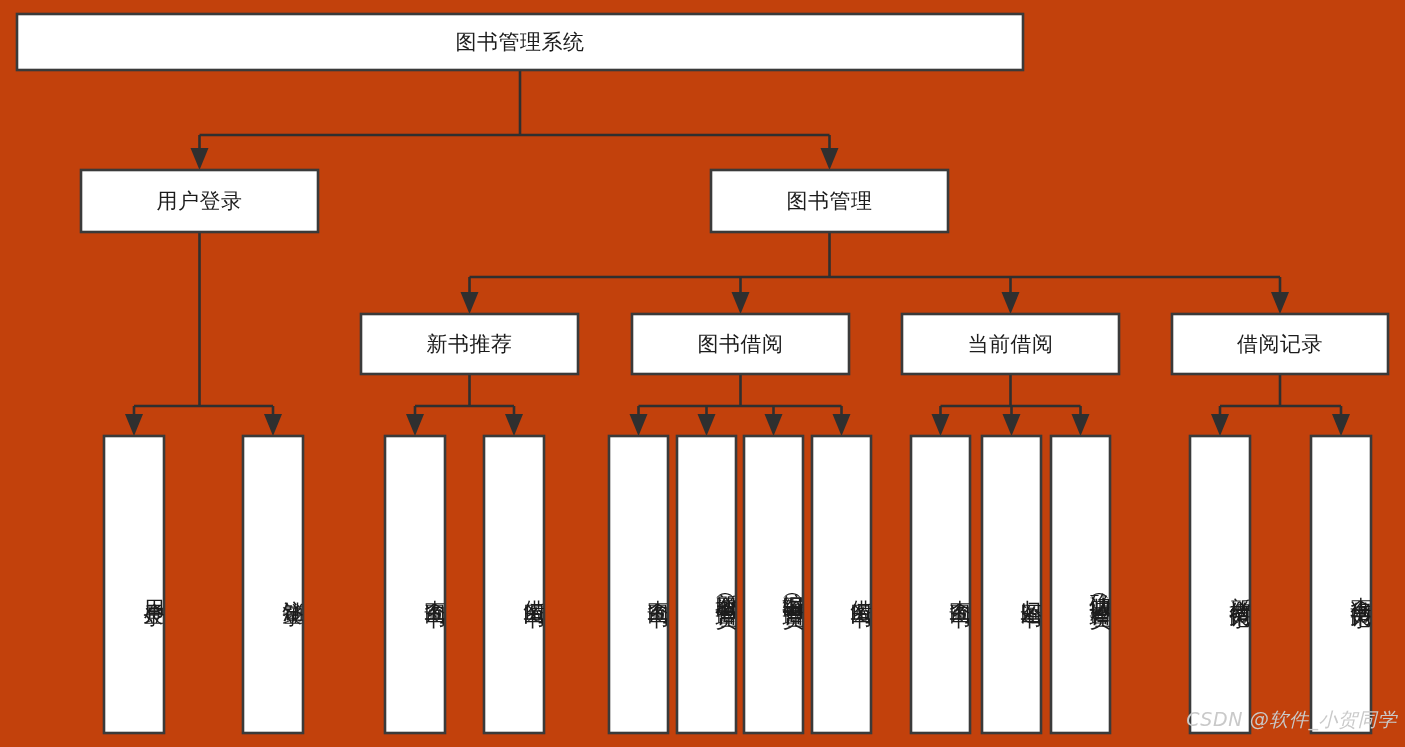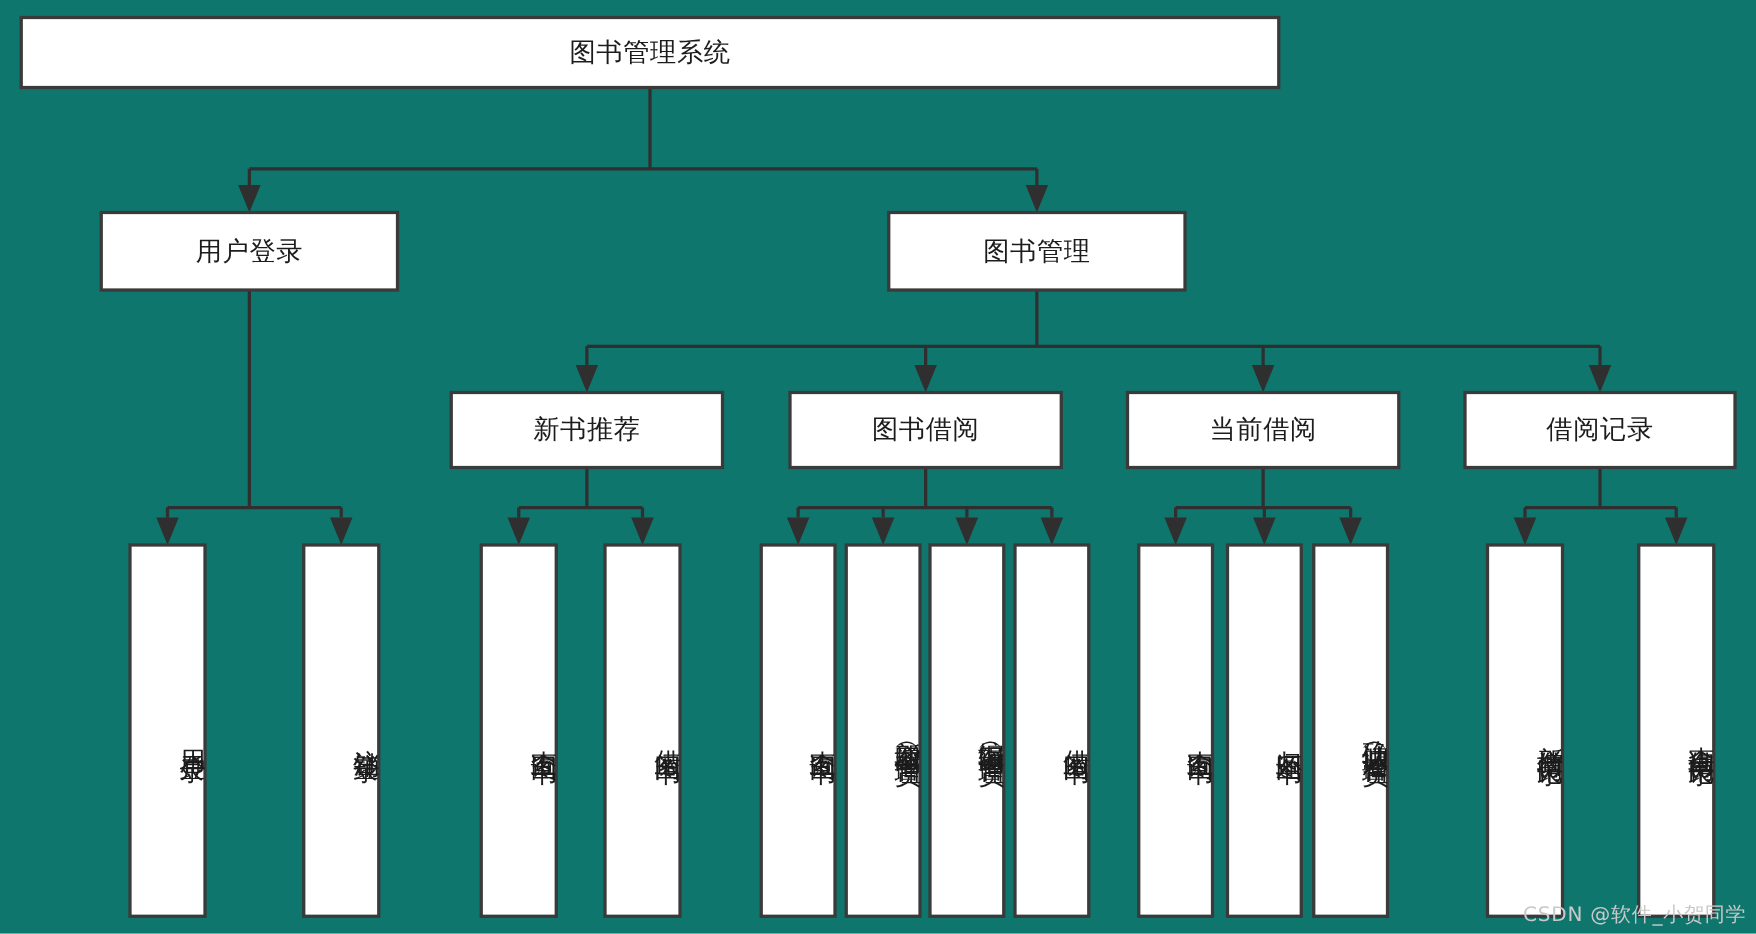--- a/index.html
+++ b/index.html
@@ -8,21 +8,21 @@
     padding: 0;
     background: #ffffff;
   }
   body {
     font-family: "DejaVu Sans", "Liberation Sans", sans-serif;
   }
   #diagram-root {
     position: relative;
     width: 1405px;
     height: 747px;
-    background: #0f766e;
+    background: #c2410c;
     overflow: hidden;
   }
   svg#tree-svg {
     position: absolute;
     left: 0;
     top: 0;
     width: 1405px;
     height: 747px;
     display: block;
   }
@@ -62,27 +62,28 @@
     display: flex;
     align-items: flex-start;
     justify-content: center;
     white-space: nowrap;
     pointer-events: none;
     user-select: none;
   }
   .watermark {
     position: absolute;
     right: 8px;
-    bottom: 4px;
+    bottom: 14px;
     font-family: "DejaVu Sans", "Liberation Sans", sans-serif;
-    font-size: 16px;
+    font-size: 19px;
     color: #c9c9c9;
     letter-spacing: 0.6px;
     white-space: nowrap;
     user-select: none;
+    font-style: italic;
   }
 </style>
 </head>
 <body>
 
 <div id="diagram-root">
 
   <svg id="tree-svg" viewBox="0 0 1405 747">
     <g id="connector-layer">
         <path d="M 520 70 L 520 135" class="connector"></path>

